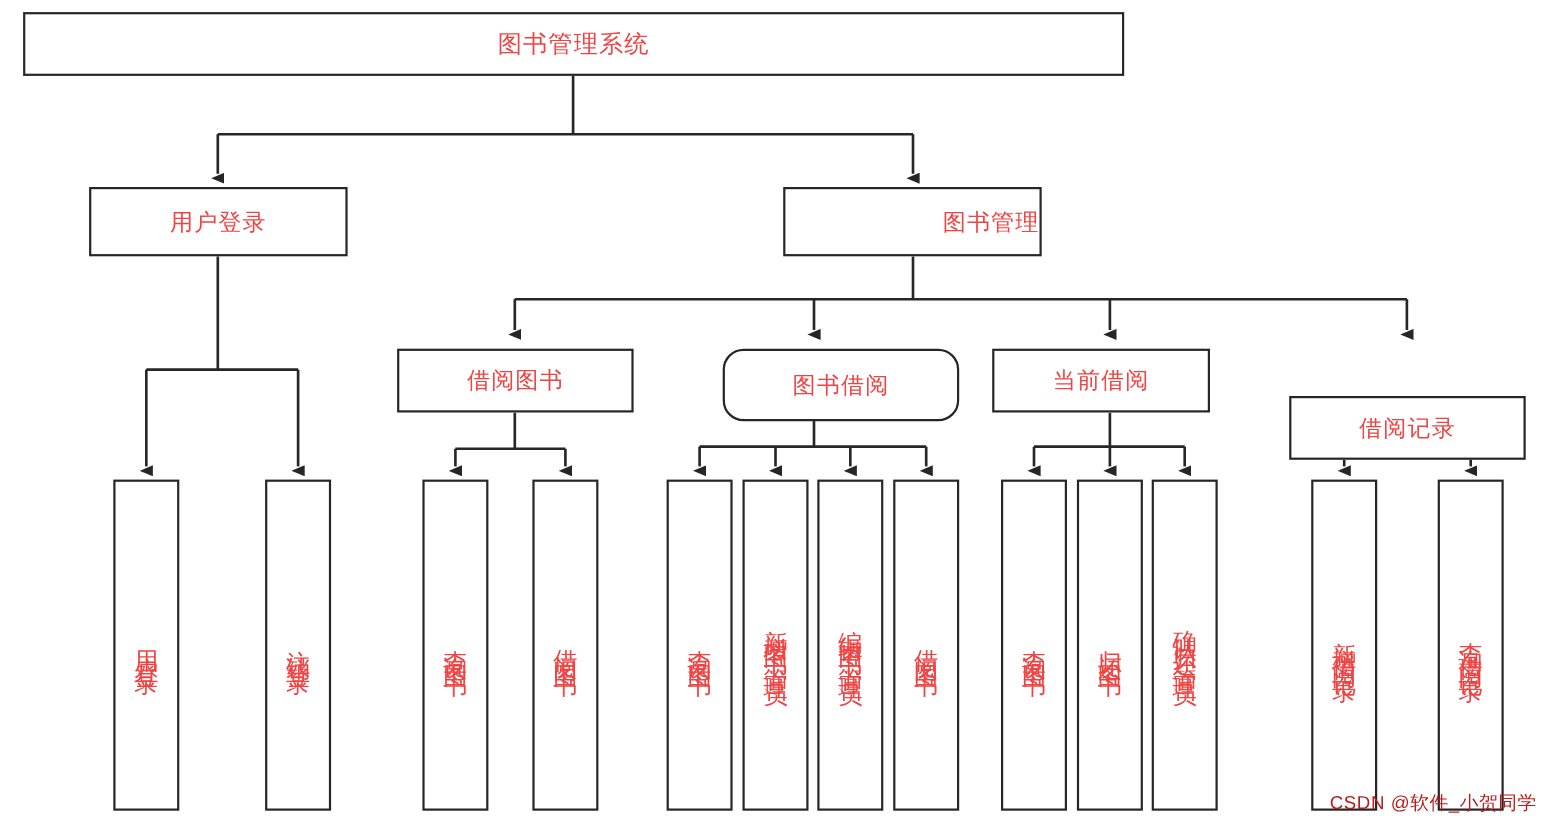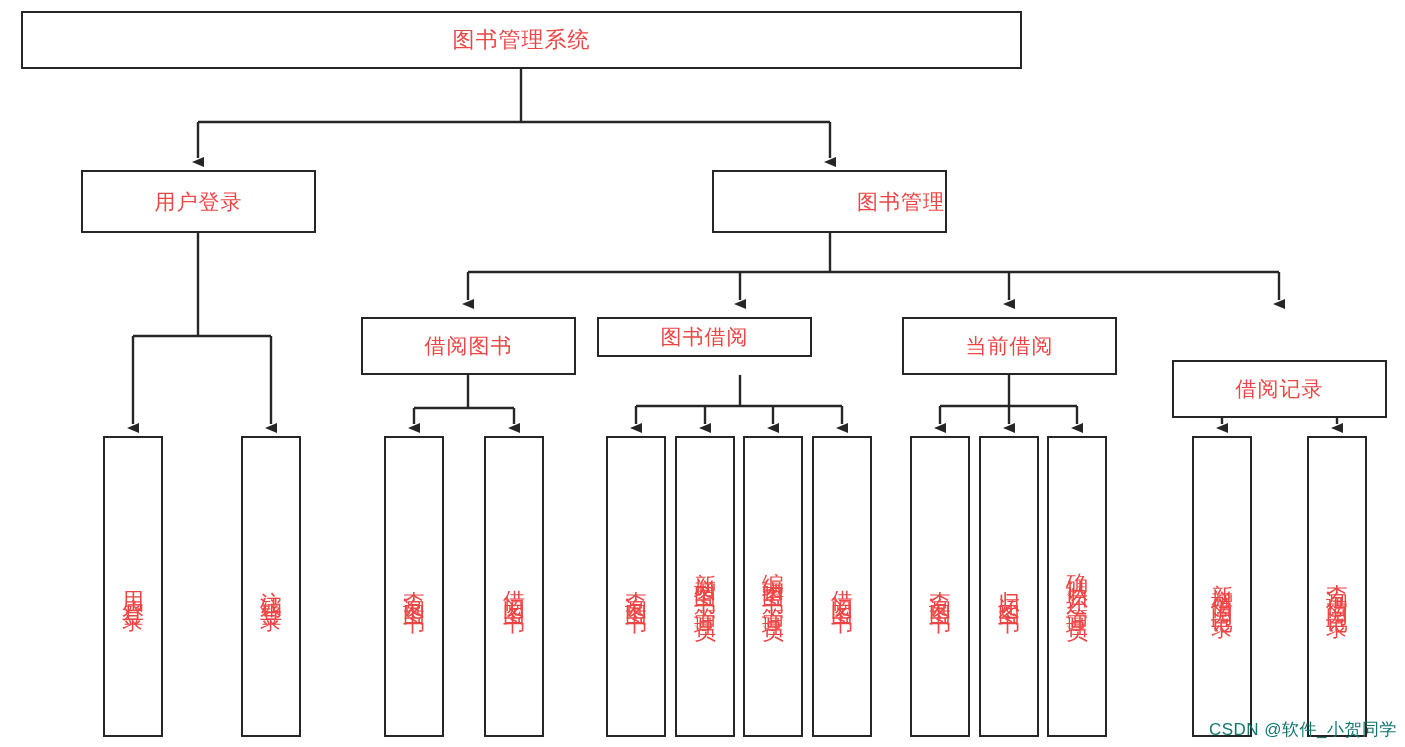--- a/index.html
+++ b/index.html
@@ -54,21 +54,21 @@
     letter-spacing: 7px;
     line-height: 1;
     text-align: center;
     white-space: nowrap;
   }
   .watermark {
     position: absolute;
     right: 8px;
     bottom: 6px;
     font-size: 17px;
-    color: #0f766e;
+    color: #b91c1c;
     letter-spacing: 0.5px;
     white-space: nowrap;
     z-index: 5;
   }
 </style>
 </head>
 <body>
 
 <div id="canvas">
 
@@ -131,25 +131,25 @@
   </div>
 
   <div class="node node-h" style="left:712px; top:170px; width:235px; height:63px;justify-content:flex-end;">
     <span class="label">图书管理</span>
   </div>
 
   <div class="node node-h" style="left:361px; top:317px; width:215px; height:58px;">
     <span class="label">借阅图书</span>
   </div>
 
-  <div class="node node-h" style="left:597px; top:317px; width:215px; height:40px;">
+  <div class="node node-h" style="left:657px; top:317px; width:215px; height:66px;border-radius:19px;">
     <span class="label">图书借阅</span>
   </div>
 
-  <div class="node node-h" style="left:902px; top:317px; width:215px; height:58px;">
+  <div class="node node-h" style="left:902px; top:317px; width:198px; height:58px;">
     <span class="label">当前借阅</span>
   </div>
 
   <div class="node node-h" style="left:1172px; top:317px; width:215px; height:58px;margin-top:43px;">
     <span class="label">借阅记录</span>
   </div>
 
   <div class="node node-v" style="left:103px; top:436px; width:60px; height:301px;">
     <span class="label">用户登录</span>
   </div>

